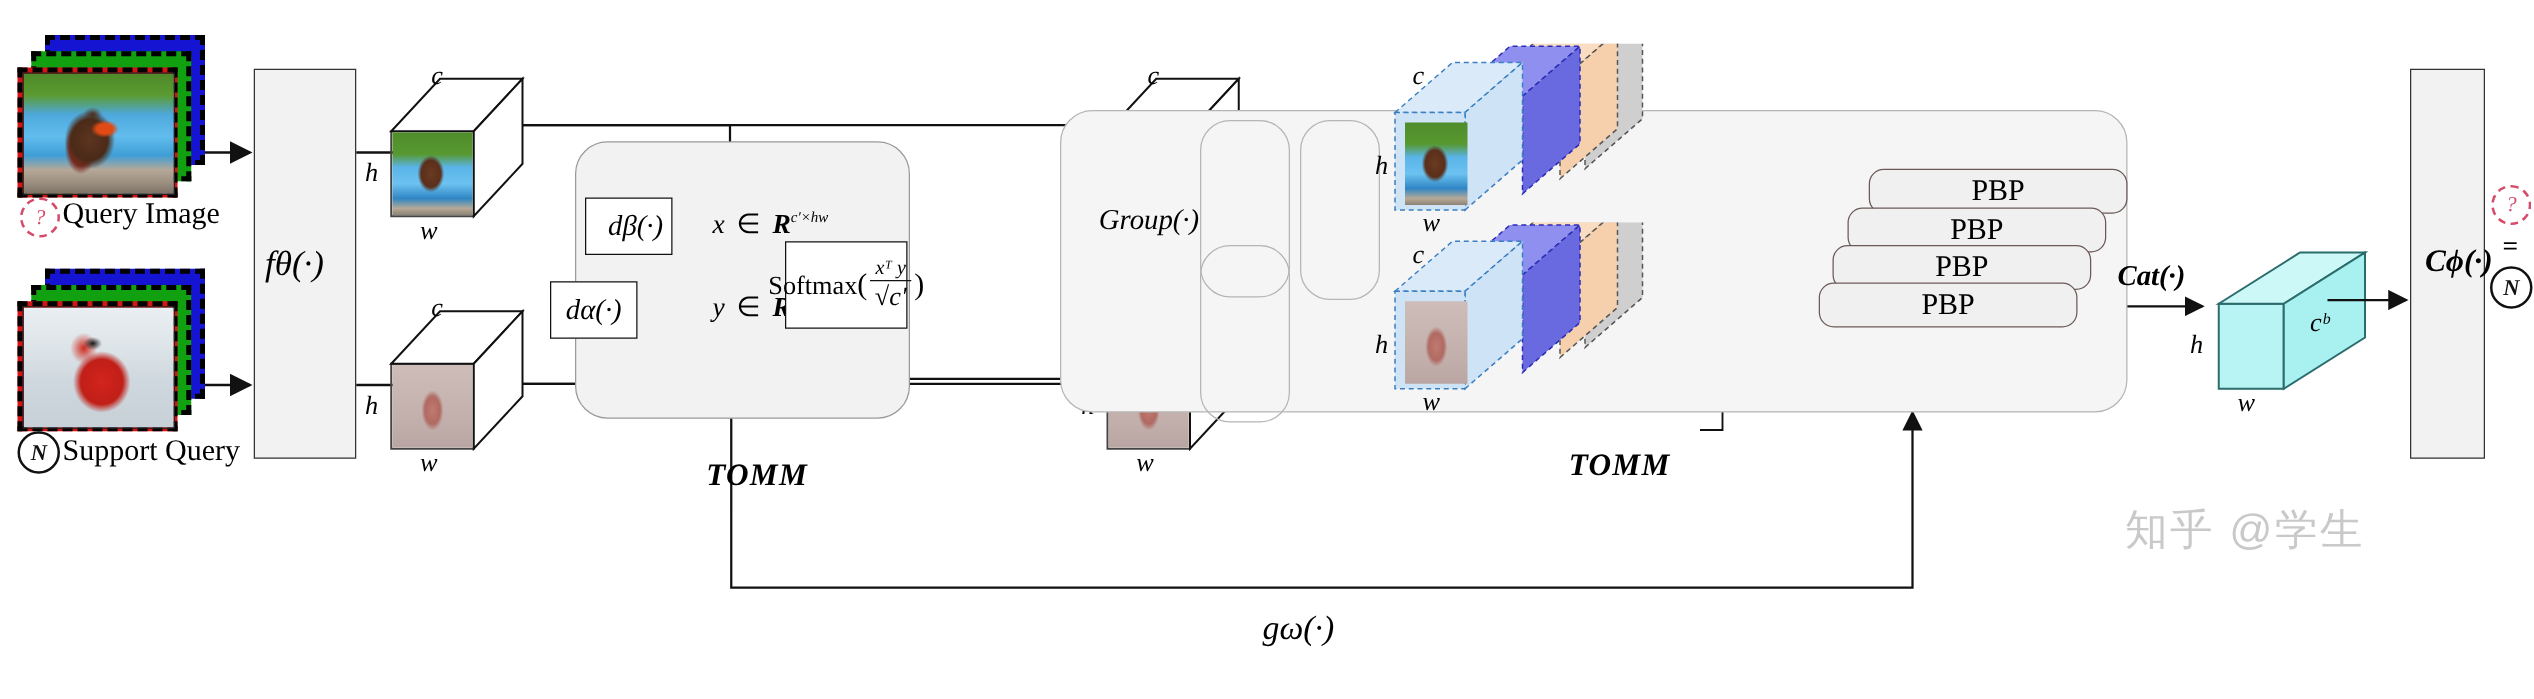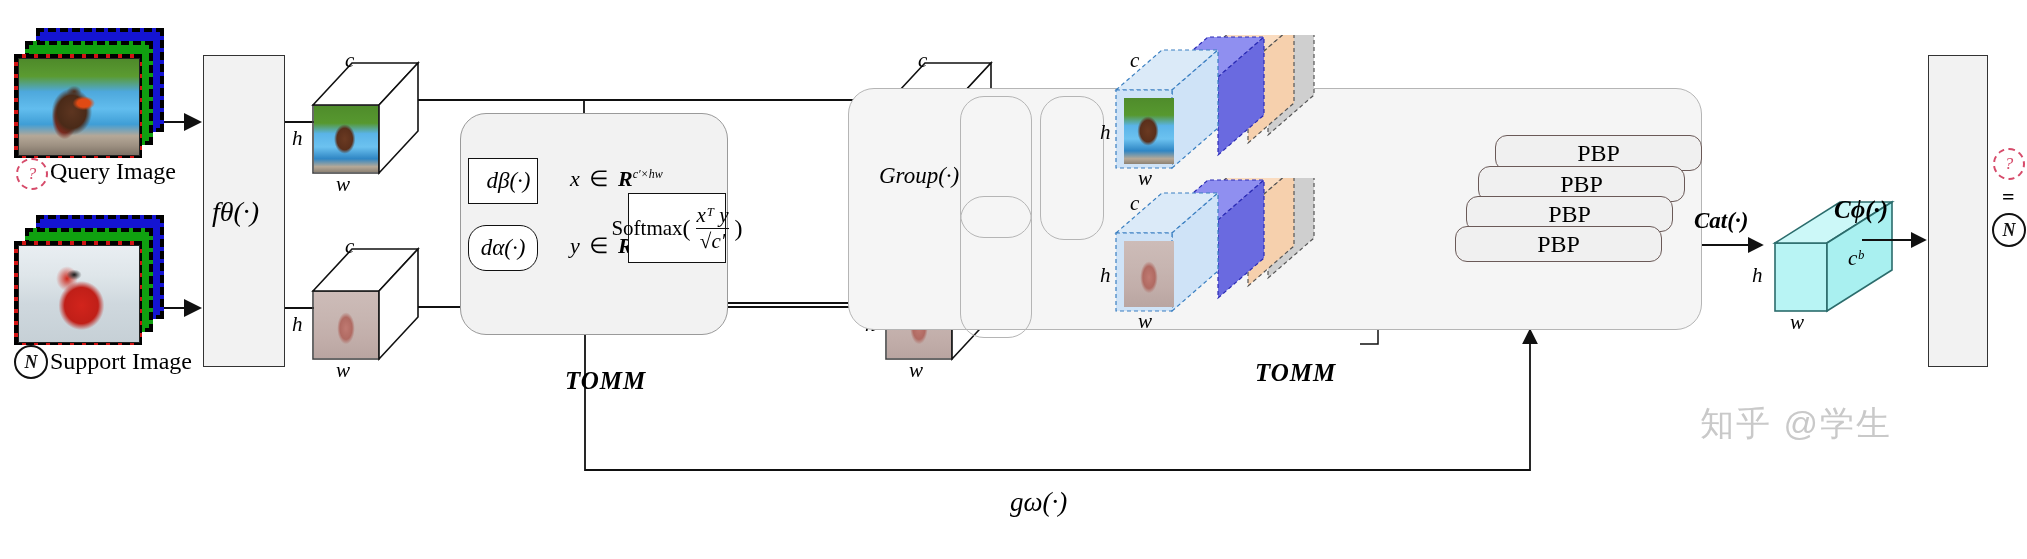--- a/index.html
+++ b/index.html
@@ -78,21 +78,21 @@
          font-family:"Liberation Serif",serif;font-size:18px;font-style:italic;font-weight:bold;}
   .eqmark{position:absolute;font-family:"Liberation Serif",serif;font-size:22px;font-weight:bold;}
   .watermark{position:absolute;color:#c9c9c9;font-size:34px;font-family:"Liberation Sans",sans-serif;
              letter-spacing:2px;white-space:nowrap;}
 
   
   .softmax-inner{display:flex;align-items:center;justify-content:center;
                  font-family:"Liberation Serif",serif;font-size:24px;white-space:nowrap;}
   .frac{display:inline-flex;flex-direction:column;align-items:center;justify-content:center;
         vertical-align:middle;margin:0 2px;}
-  .frac .num{padding:0 4px;font-style:italic;font-size:21px;}
+  .frac .num{padding:0 4px;font-style:italic;font-size:16px;}
   .frac .den{padding:0 4px;font-style:italic;font-size:21px;border-top:1.6px solid #111;}
   .rsp{font-style:italic;font-weight:bold;font-size:22px;text-align:center;}
   .rsp sup{font-size:12px;font-style:italic;font-weight:normal;}
 </style>
 </head>
 <body>
 
 <svg class="overlay" viewBox="0 0 2027 559">
   <defs>
     <marker id="ah" markerWidth="9" markerHeight="9" refX="8" refY="4.5" orient="auto">
@@ -206,21 +206,21 @@
   <div class="layer l-blue"></div>
   <div class="layer l-green"></div>
   <div class="layer l-red"></div>
   <div class="photo">
       <div class="bird-s"></div>
     </div>
 </div>
 <div class="nmark" style="left:14px;top:345px;">
   <span>N</span>
 </div>
-<div class="lbl" style="left:50px;top:348px;font-size:24px;">Support Image</div>
+<div class="lbl" style="left:50px;top:348px;font-size:24px;">Support Query</div>
 
 <div class="encoder" style="left:203px;top:55px;width:80px;height:310px;"></div>
 <div class="lbl fn" style="left:212px;top:196px;font-size:28px;">fθ(·)</div>
 
 <div class="abs" style="left:314px;top:106px;width:64px;height:66px;">
     <div class="fm-q"></div>
   </div>
 <div class="abs" style="left:314px;top:292px;width:64px;height:66px;">
     <div class="fm-s"></div>
   </div>
@@ -237,21 +237,21 @@
   <span class="fn" style="font-size:23px;margin-left:11px;">dβ(·)</span>
 </div>
 <div class="lbl" style="left:570px;top:166px;font-size:22px;">
   <span class="mono-italic">x</span>
   <span style="margin:0 4px;">∈</span>
   <span class="rsp">
     <span>R</span><sup>c′×hw</sup>
   </span>
 </div>
 
-<div class="opbox" style="left:468px;top:225px;width:68px;height:44px;border-radius:18px;">
+<div class="opbox" style="left:440px;top:225px;width:68px;height:44px;">
   <span class="fn" style="font-size:23px;">dα(·)</span>
 </div>
 <div class="lbl" style="left:570px;top:233px;font-size:22px;">
   <span class="mono-italic">y</span>
   <span style="margin:0 4px;">∈</span>
   <span class="rsp">
     <span>R</span><sup>c′×hw</sup>
   </span>
 </div>
 
@@ -343,21 +343,21 @@
 
 <div class="lbl bigname" style="left:1255px;top:330px;">TOMM</div>
 
 <div class="lbl fnb" style="left:1694px;top:208px;font-size:23px;">Cat(·)</div>
 
 <div class="lbl dim" style="left:1752px;top:263px;">h</div>
 <div class="lbl dim" style="left:1790px;top:310px;">w</div>
 <div class="lbl dim" style="left:1848px;top:246px;">cᵇ</div>
 
 <div class="encoder" style="left:1928px;top:55px;width:58px;height:310px;"></div>
-<div class="lbl fnb" style="left:1834px;top:196px;font-size:25px;">Cϕ(·)</div>
+<div class="lbl fnb" style="left:1940px;top:196px;font-size:25px;">Cϕ(·)</div>
 
 <div class="qmark" style="left:1993px;top:148px;">
   <span>?</span>
 </div>
 <div class="eqmark" style="left:2002px;top:184px;">=</div>
 <div class="nmark" style="left:1992px;top:213px;">
   <span>N</span>
 </div>
 
 <div class="lbl fn" style="left:1010px;top:487px;font-size:27px;">gω(·)</div>

